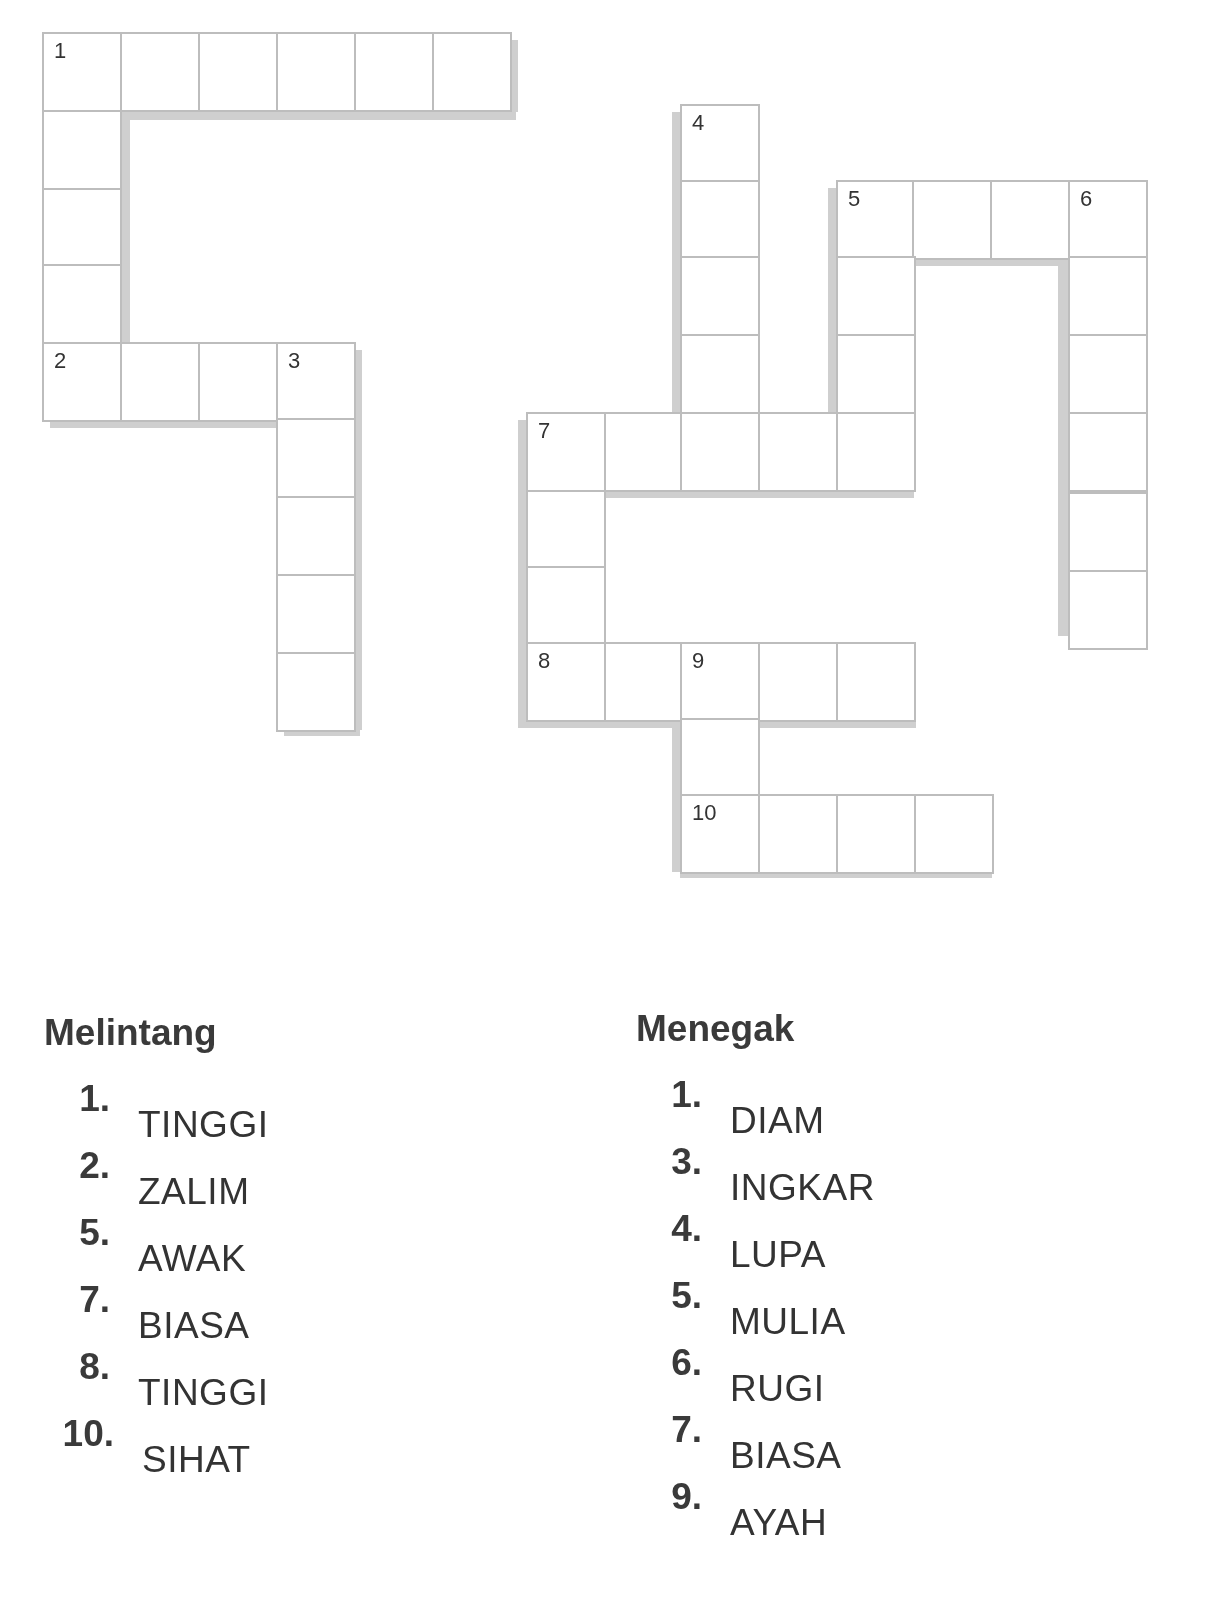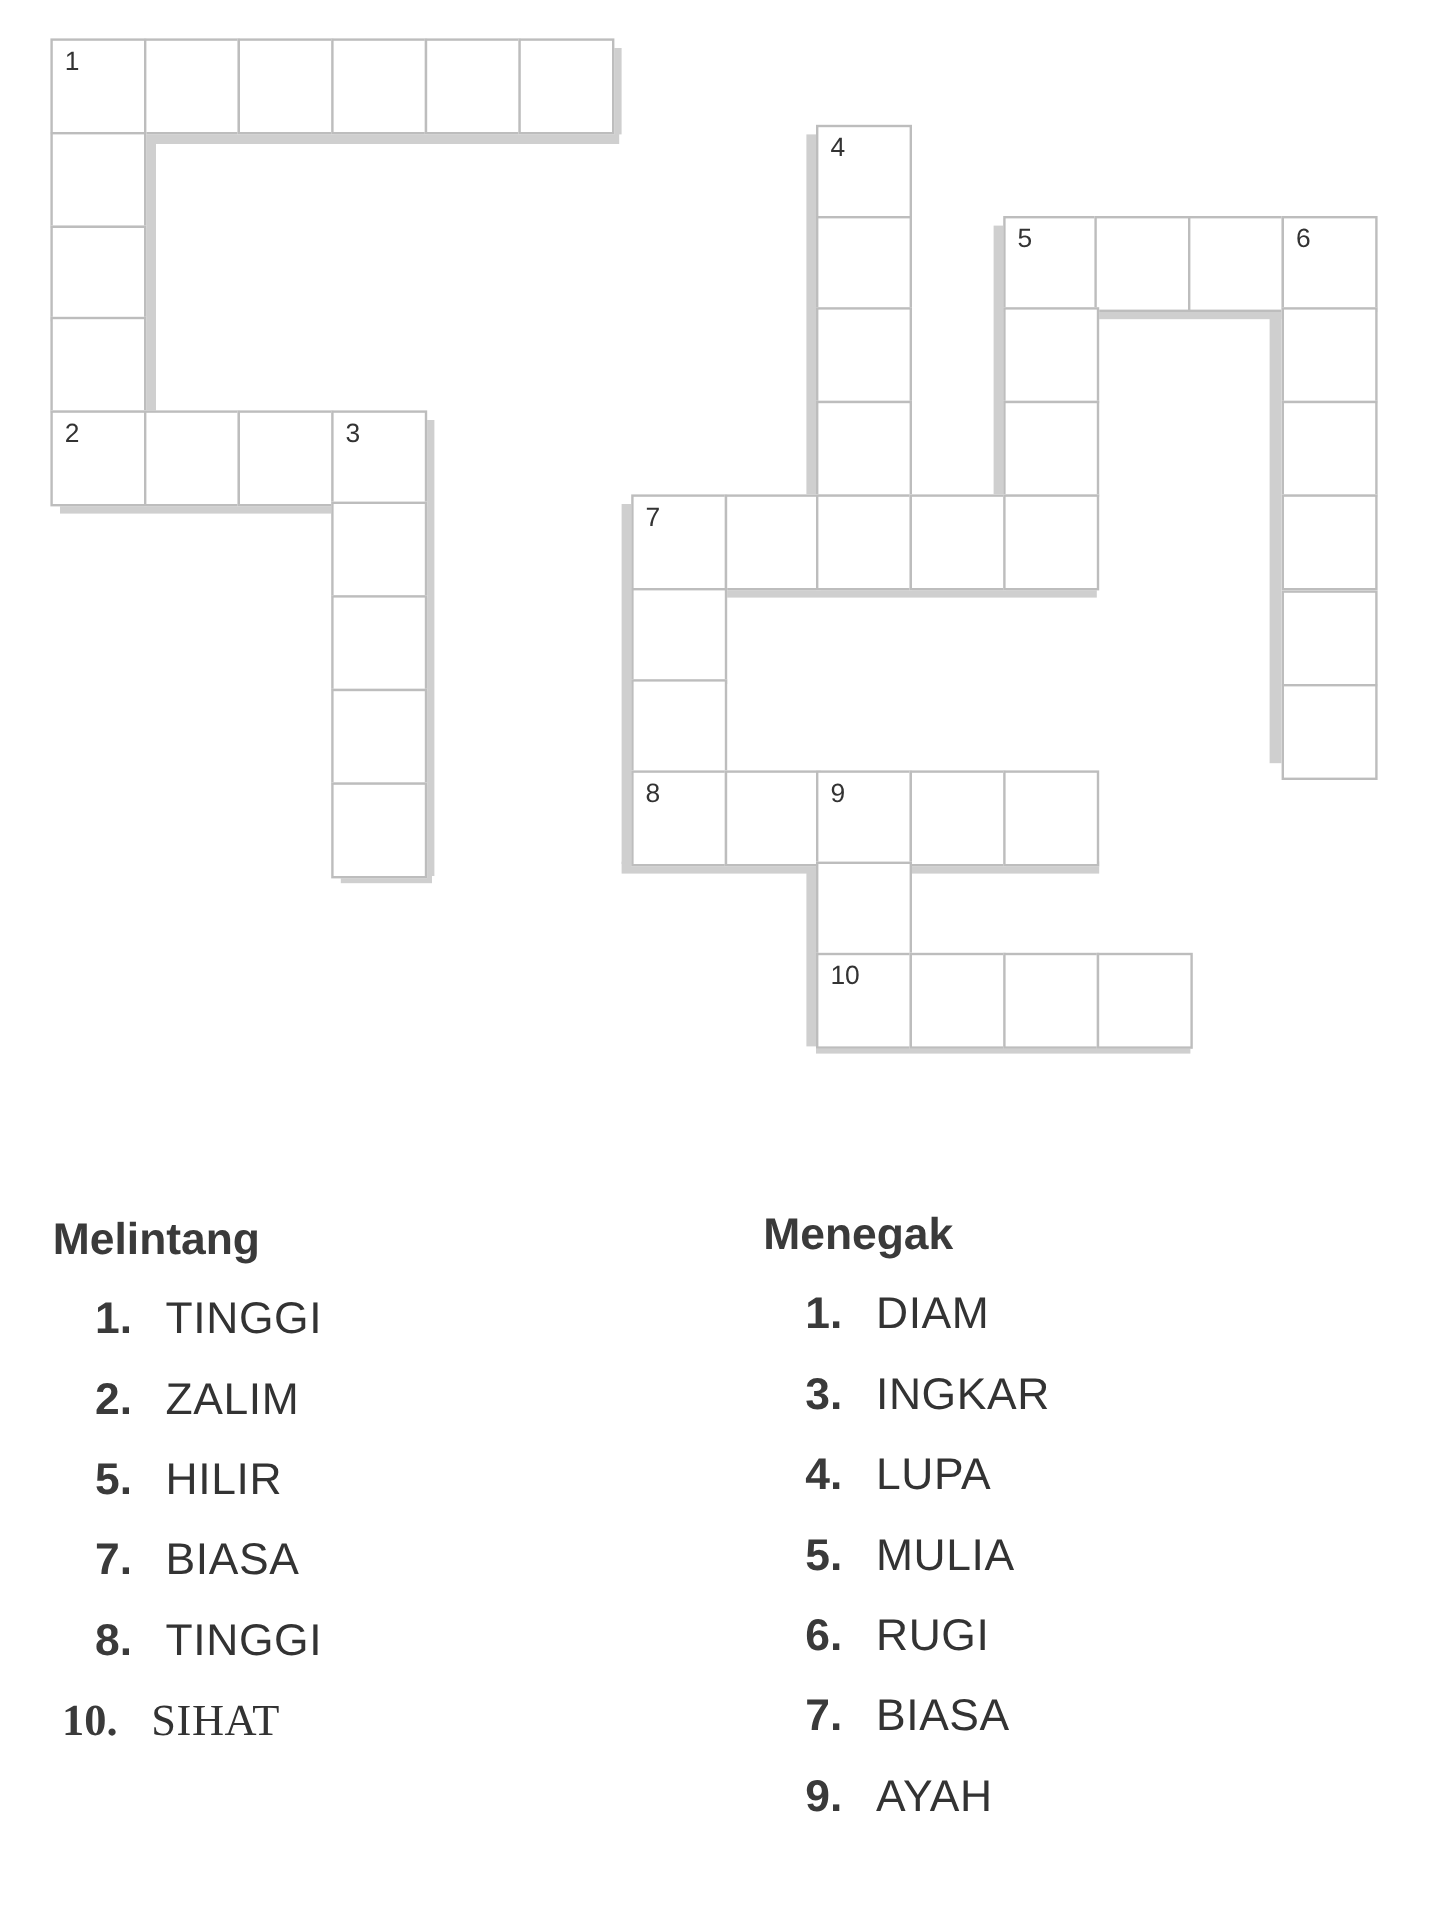--- a/index.html
+++ b/index.html
@@ -16,21 +16,21 @@
       font-family:"Liberation Sans", sans-serif;
     }
     .shadow {
       position:absolute; background:#cfcfcf;
     }
     .clue-heading {
       position:absolute; font-size:37px; font-weight:bold; color:#3a3a3a;
     }
     .clue-row { position:absolute; font-size:37px; color:#333; display:flex; }
     .clue-num { font-weight:bold; width:62px; text-align:right; margin-right:28px; color:#3a3a3a; }
-    .clue-word { letter-spacing:0.5px; }
+    .clue-word { letter-spacing:0.5px;margin-top:26px; }
   </style>
 </head>
 <body>
 
 <div id="grid">
     <div class="shadow" style="left: 508px; top: 40px; width: 10px; height: 72px;"></div>
     <div class="shadow" style="left: 120px; top: 110px; width: 396px; height: 10px;"></div>
     <div class="shadow" style="left: 120px; top: 110px; width: 10px; height: 234px;"></div>
     <div class="shadow" style="left: 50px; top: 418px; width: 230px; height: 10px;"></div>
     <div class="shadow" style="left: 352px; top: 350px; width: 10px; height: 380px;"></div>
@@ -121,31 +121,31 @@
     <div class="clue-row" style="left: 48px; top: 1078px;">
       <span class="clue-num">1.</span>
       <span class="clue-word">TINGGI</span>
     </div>
     <div class="clue-row" style="left: 48px; top: 1145px;">
       <span class="clue-num">2.</span>
       <span class="clue-word">ZALIM</span>
     </div>
     <div class="clue-row" style="left: 48px; top: 1212px;">
       <span class="clue-num">5.</span>
-      <span class="clue-word">HILIR</span>
+      <span class="clue-word">AWAK</span>
     </div>
     <div class="clue-row" style="left: 48px; top: 1279px;">
       <span class="clue-num">7.</span>
       <span class="clue-word">BIASA</span>
     </div>
     <div class="clue-row" style="left: 48px; top: 1346px;">
       <span class="clue-num">8.</span>
       <span class="clue-word">TINGGI</span>
     </div>
-    <div class="clue-row" style="left: 36px; top: 1413px; font-family: Liberation Serif, serif;">
+    <div class="clue-row" style="left: 52px; top: 1413px;">
       <span class="clue-num">10.</span>
       <span class="clue-word">SIHAT</span>
     </div>
   </div>
 
 <div class="clue-heading" style="left:636px;top:1008px;">Menegak</div>
 <div id="down-list">
     <div class="clue-row" style="left: 640px; top: 1074px;">
       <span class="clue-num">1.</span>
       <span class="clue-word">DIAM</span>

